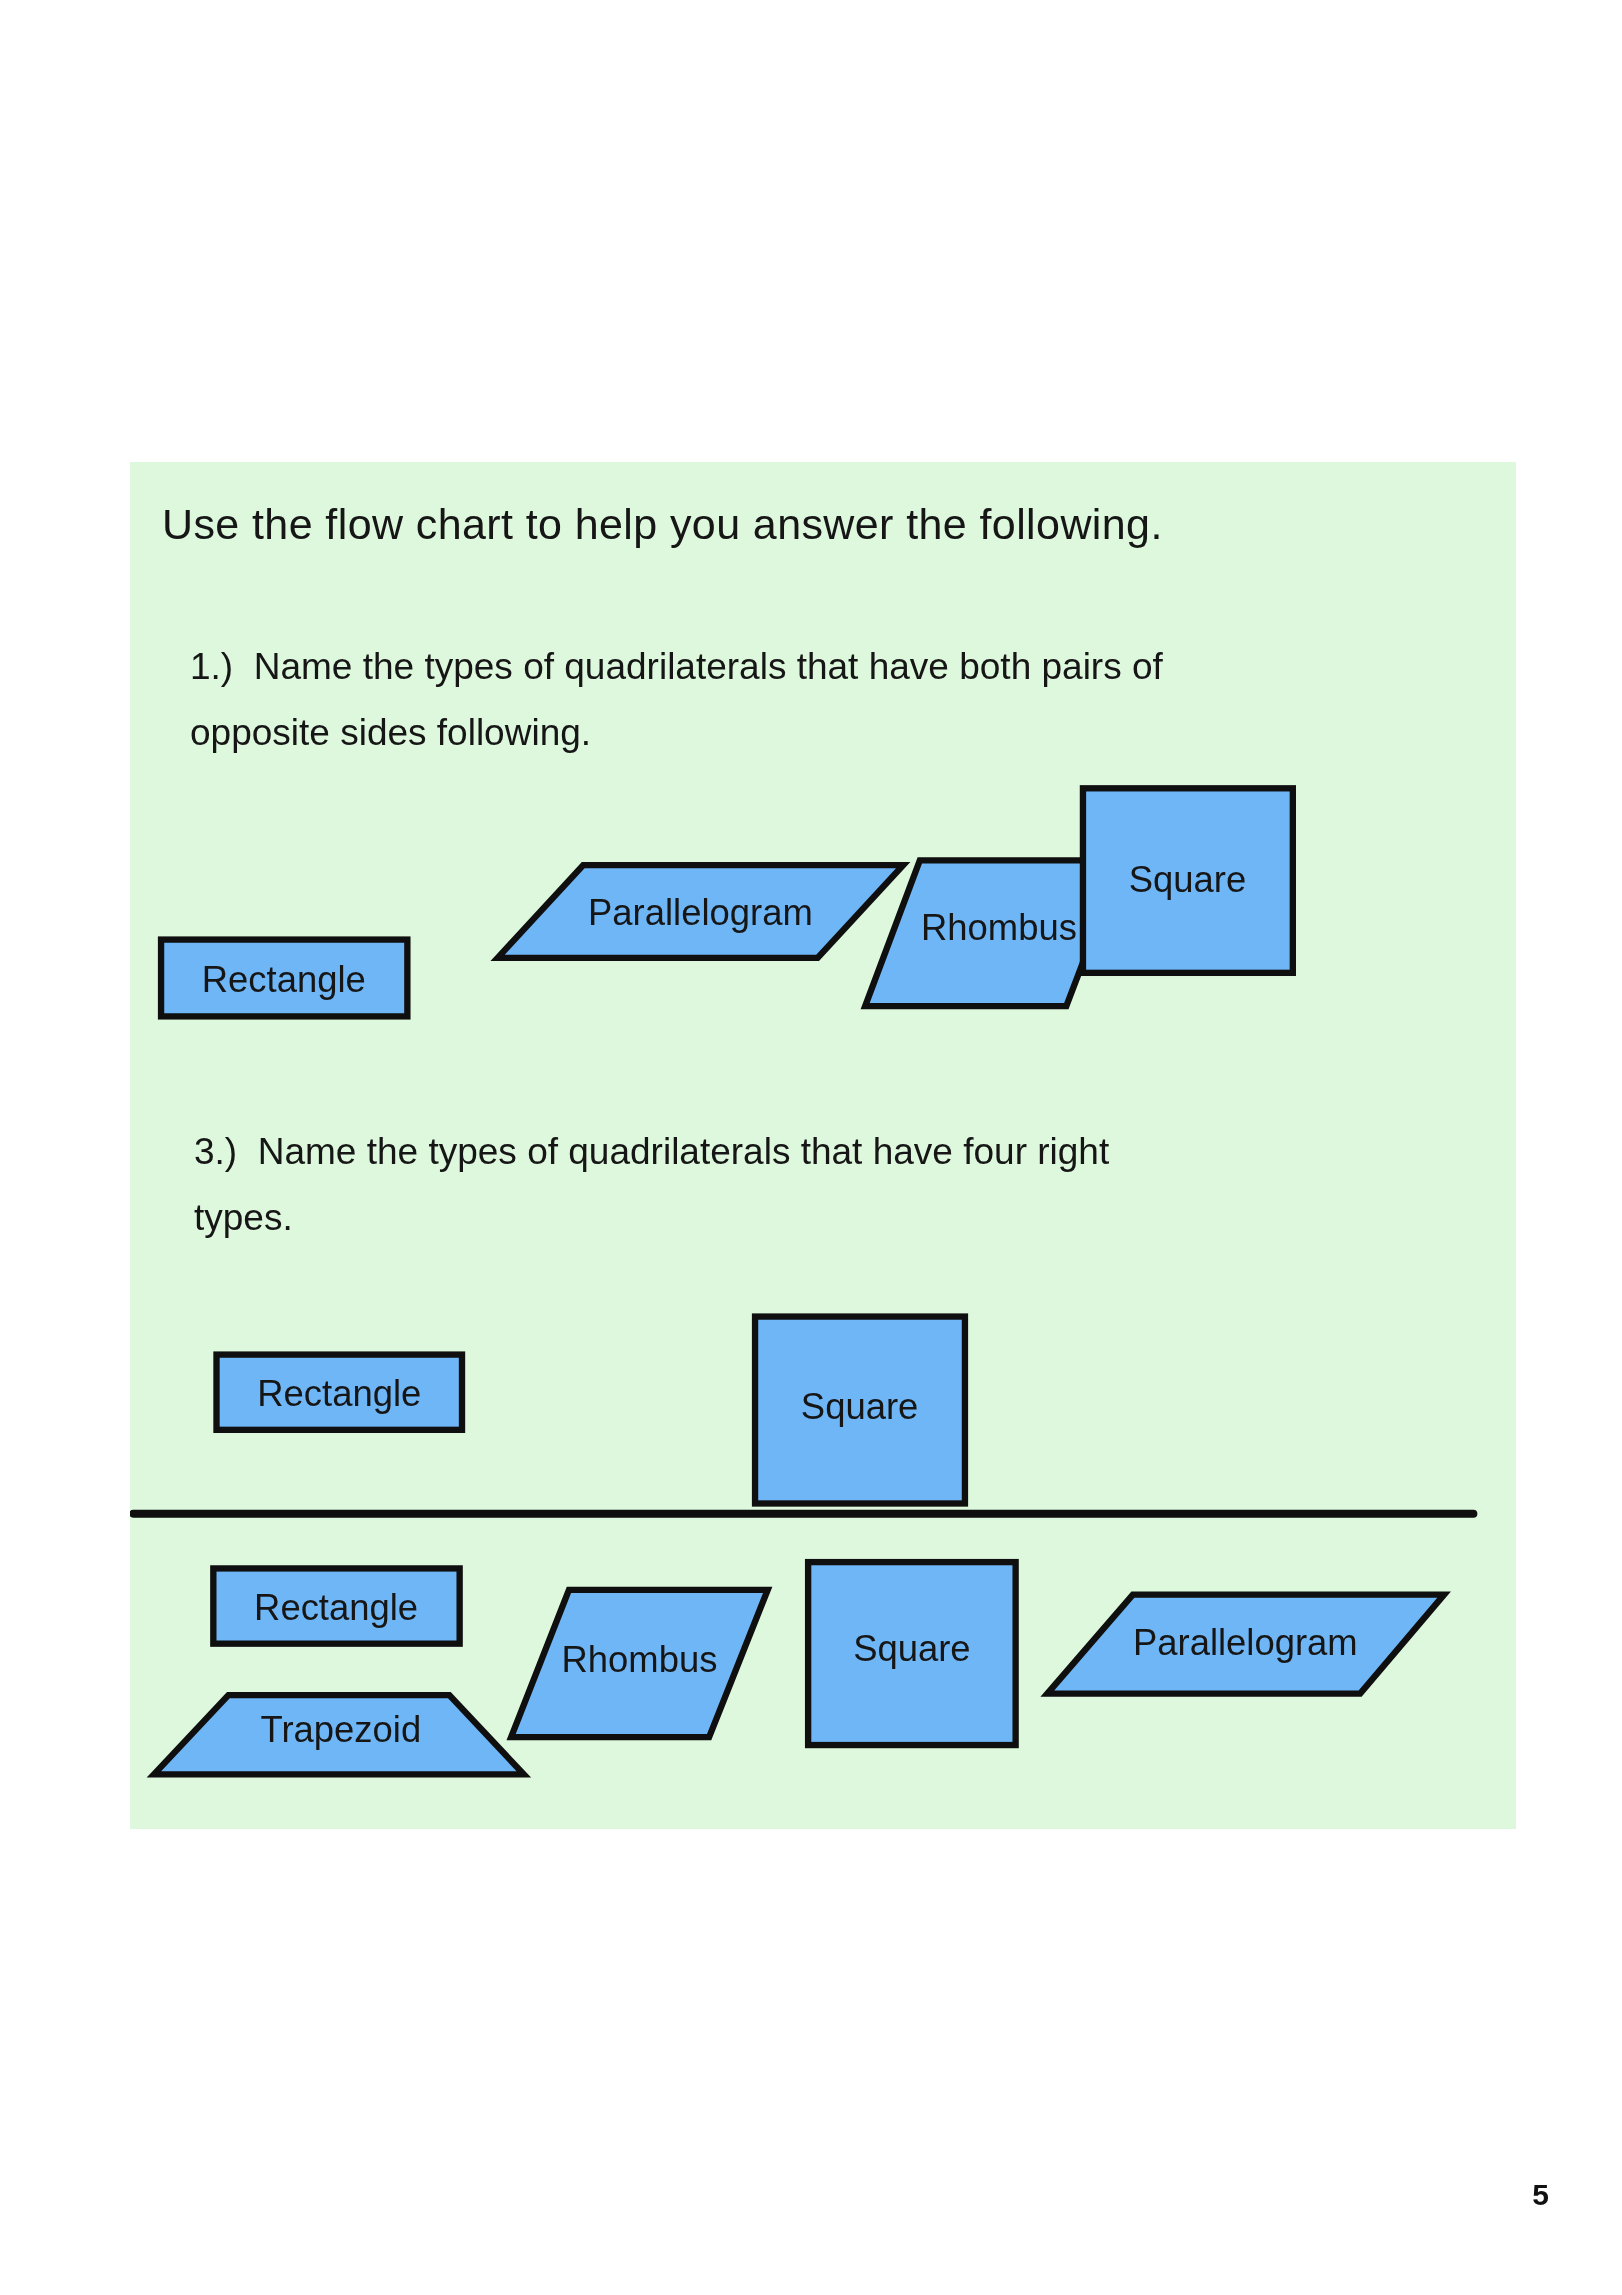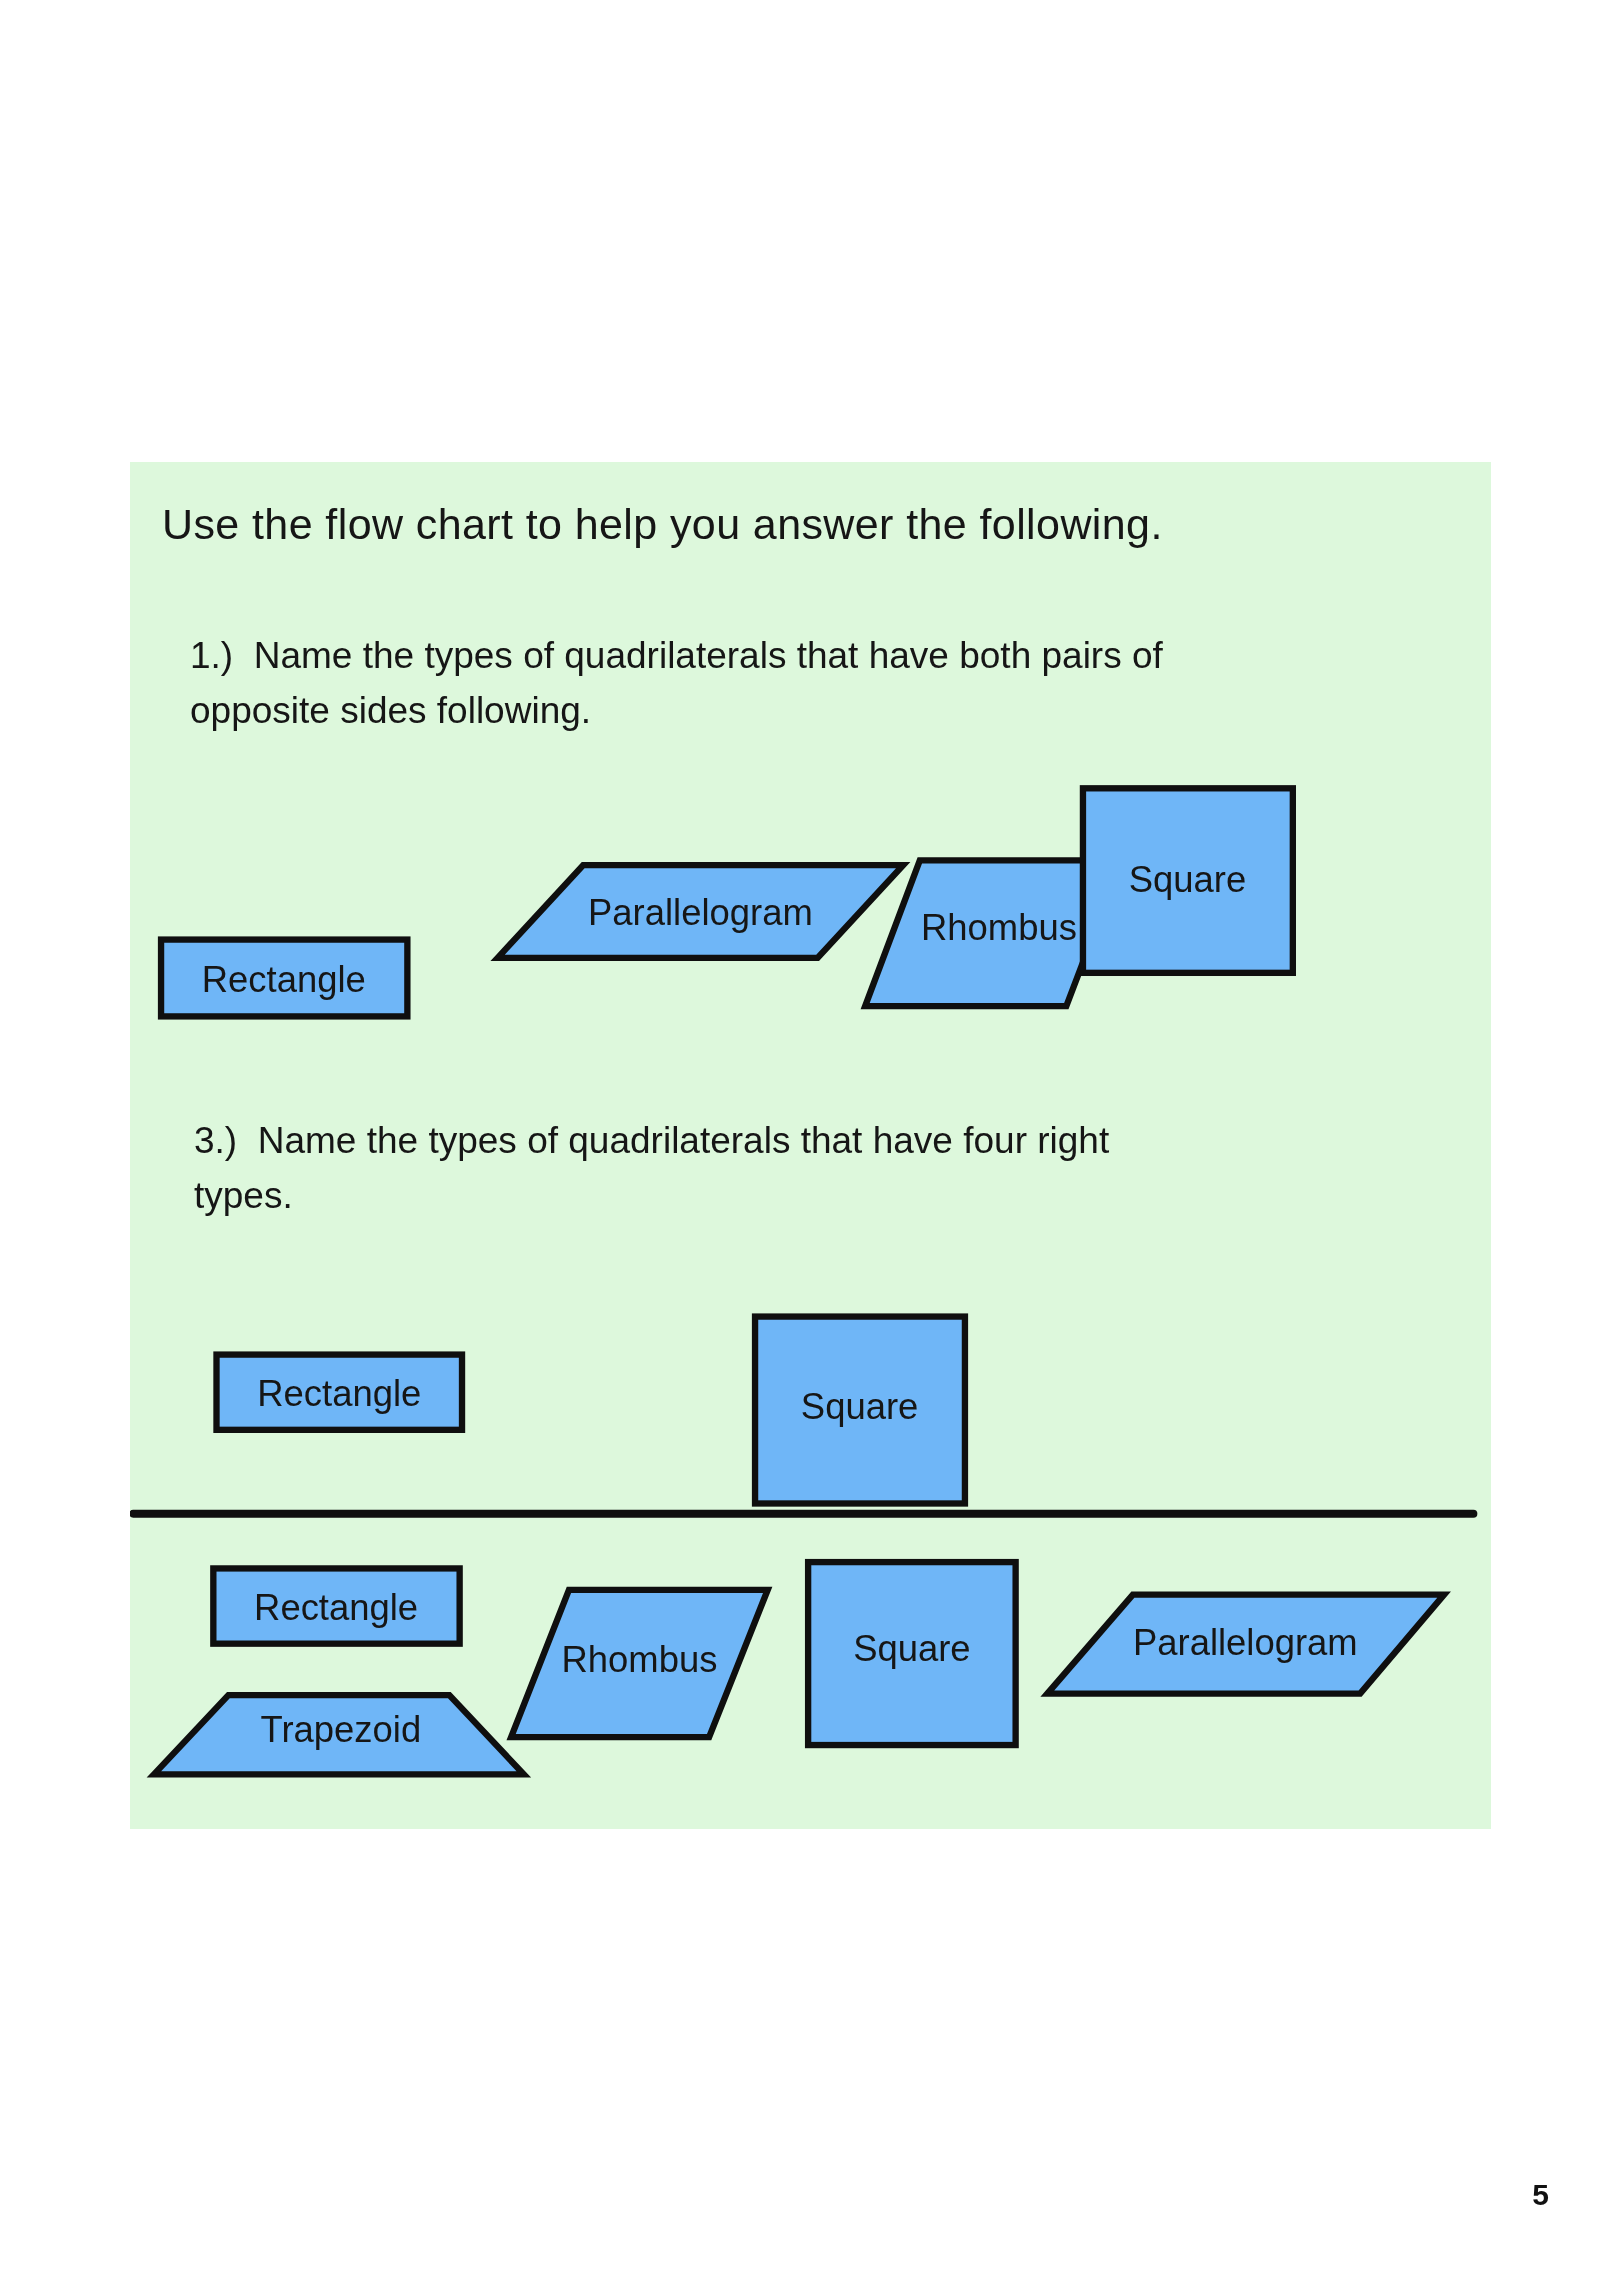--- a/index.html
+++ b/index.html
@@ -8,36 +8,37 @@
     background:#ffffff;
     font-family:"Liberation Sans", sans-serif;
     position:relative;
     overflow:hidden;
   }
   .panel{
     position:absolute;
     left:130px;top:462px;
     width:1361px;height:1367px;
     background:var(--panel-bg,#ddf8dc);
+    padding-left:25px;
   }
   .panel-title{
     position:absolute;
     left:32px;top:38px;
     font-size:43px;
     color:var(--text-color,#161616);
     white-space:pre;
     letter-spacing:0.4px;
   }
   .question{
     position:absolute;
     font-size:37px;
     color:var(--text-color,#161616);
     line-height:55px;
   }
-  .question .qline{white-space:pre;display:block;}
+  .question .qline{white-space:pre;display:block;margin-top:11px;}
   .q1{left:60px;top:166px;}
   .q2{left:64px;top:651px;}
   .shape-svg{
     position:absolute;left:0;top:0;
     width:1361px;height:1367px;
     display:block;
   }
   .shape{
     fill:var(--shape-fill,#6fb6f7);
     stroke:var(--shape-border,#0f0f0f);

